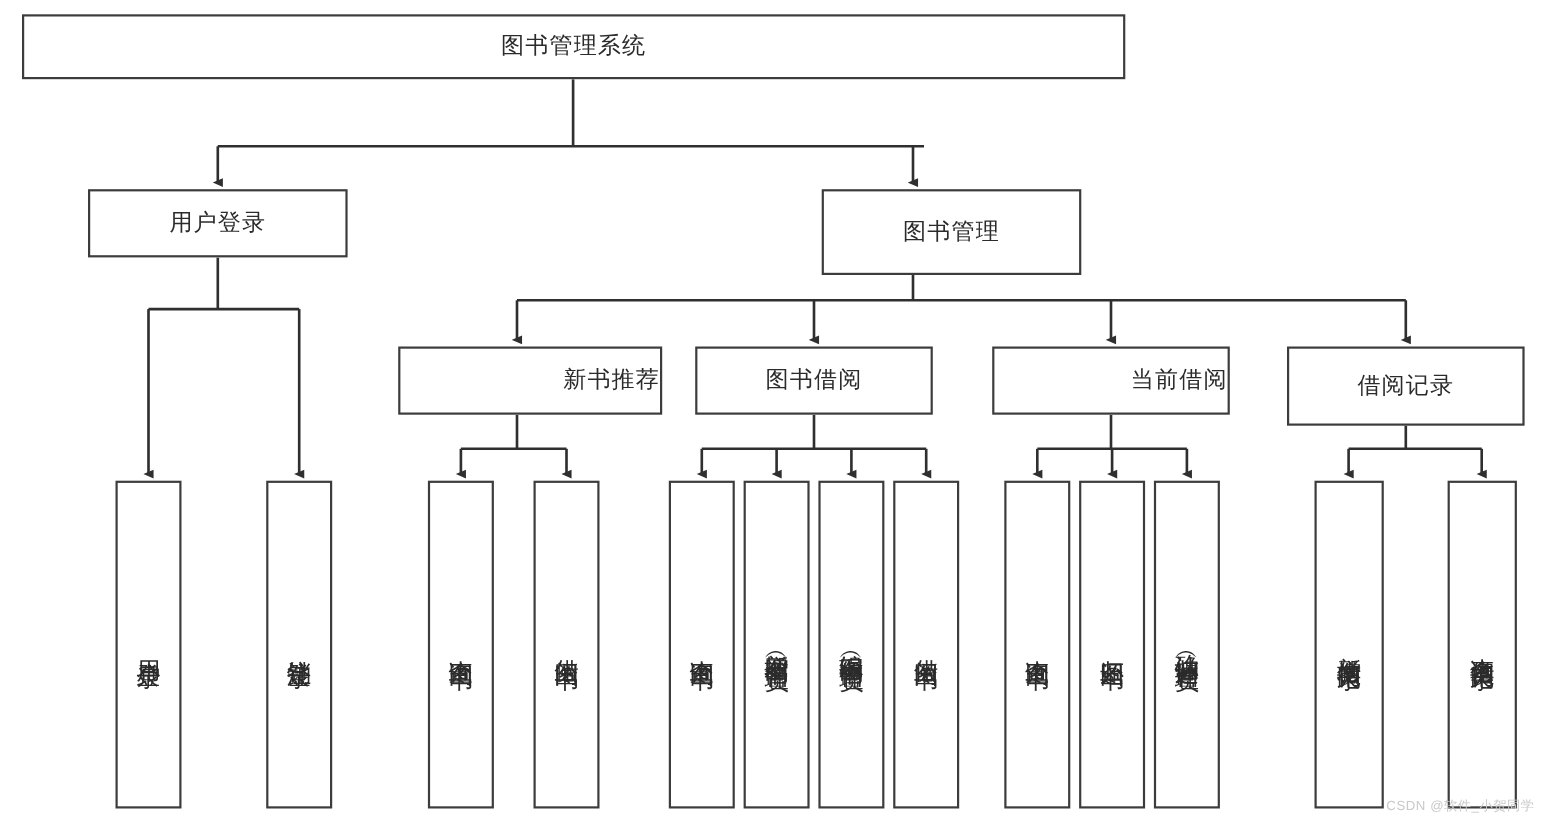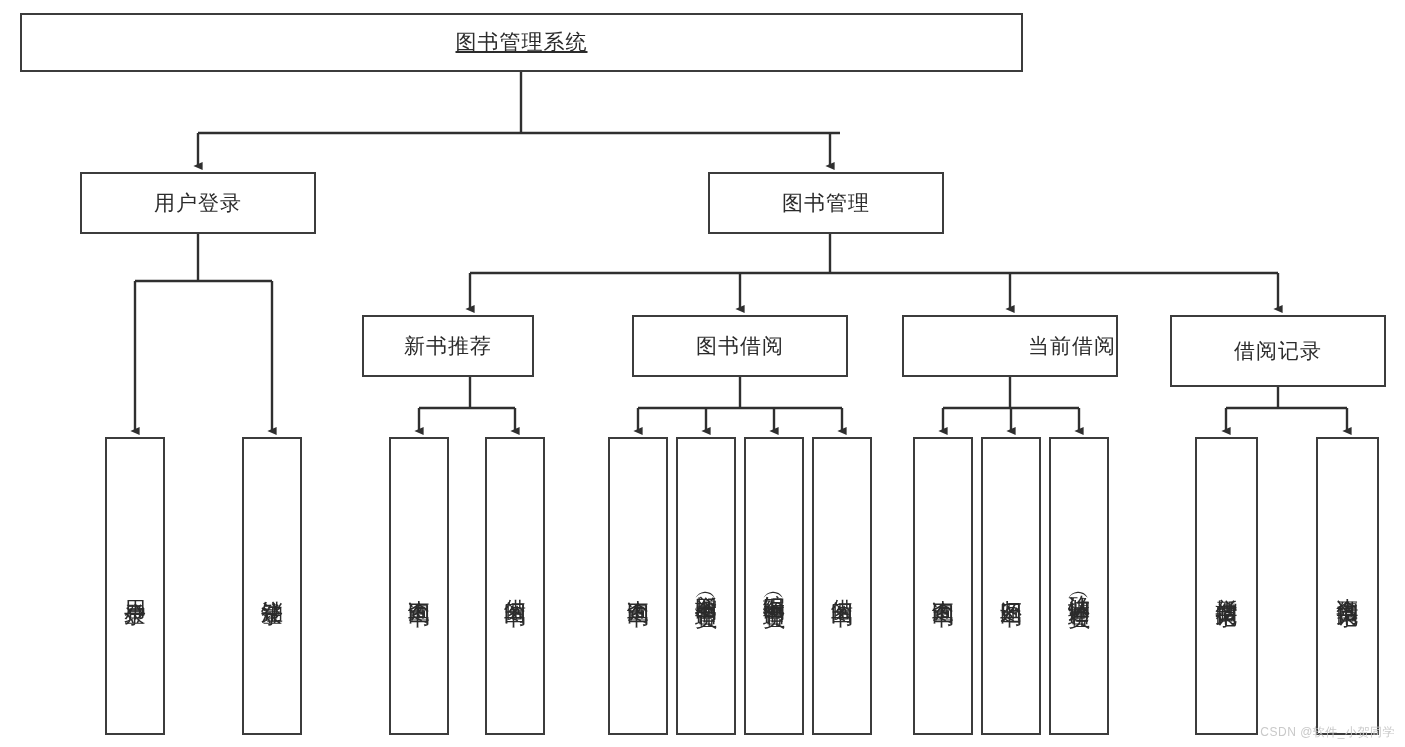--- a/index.html
+++ b/index.html
@@ -114,32 +114,32 @@
       <path d="M1011,408 L1011,431" marker-end="url(#arrow)"></path>
       <path d="M1079,408 L1079,431" marker-end="url(#arrow)"></path>
 
       <path d="M1278,377 L1278,408"></path>
       <path d="M1226,408 L1347,408"></path>
       <path d="M1226,408 L1226,431" marker-end="url(#arrow)"></path>
       <path d="M1347,408 L1347,431" marker-end="url(#arrow)"></path>
     </g>
   </svg>
 
-  <div class="node horiz" style="left:20px; top:13px; width:1003px; height:59px;text-decoration:underline;">
+  <div class="node horiz" style="left:20px; top:13px; width:1003px; height:59px;">
     <span>图书管理系统</span>
   </div>
 
   <div class="node horiz" style="left:80px; top:172px; width:236px; height:62px;">
     <span>用户登录</span>
   </div>
-  <div class="node horiz" style="left:708px; top:172px; width:236px; height:62px;">
+  <div class="node horiz" style="left:747px; top:172px; width:236px; height:78px;">
     <span>图书管理</span>
   </div>
 
-  <div class="node horiz" style="left:362px; top:315px; width:172px; height:62px;">
+  <div class="node horiz" style="left:362px; top:315px; width:240px; height:62px;justify-content:flex-end;">
     <span>新书推荐</span>
   </div>
   <div class="node horiz" style="left:632px; top:315px; width:216px; height:62px;">
     <span>图书借阅</span>
   </div>
   <div class="node horiz" style="left:902px; top:315px; width:216px; height:62px;justify-content:flex-end;">
     <span>当前借阅</span>
   </div>
   <div class="node horiz" style="left:1170px; top:315px; width:216px; height:72px;">
     <span>借阅记录</span>

